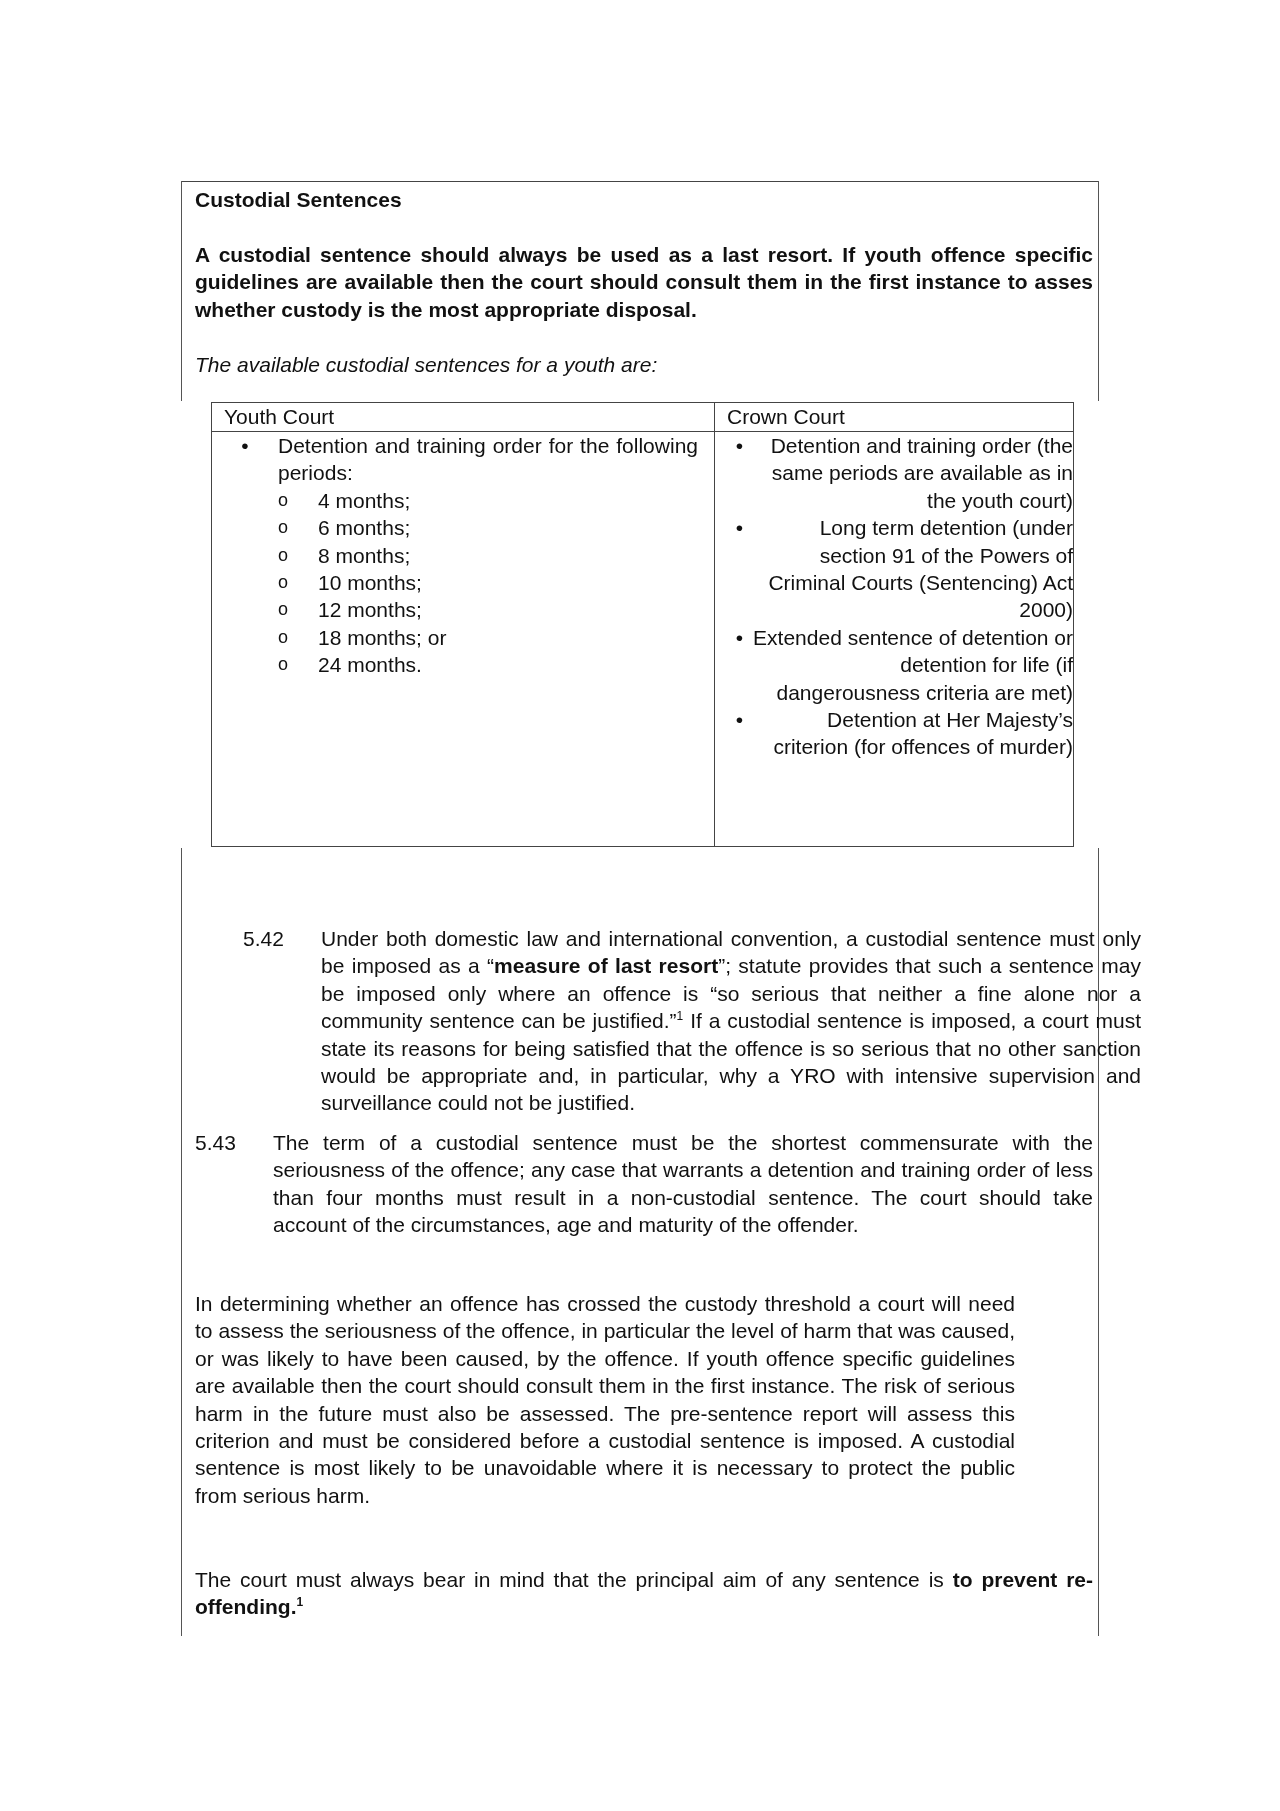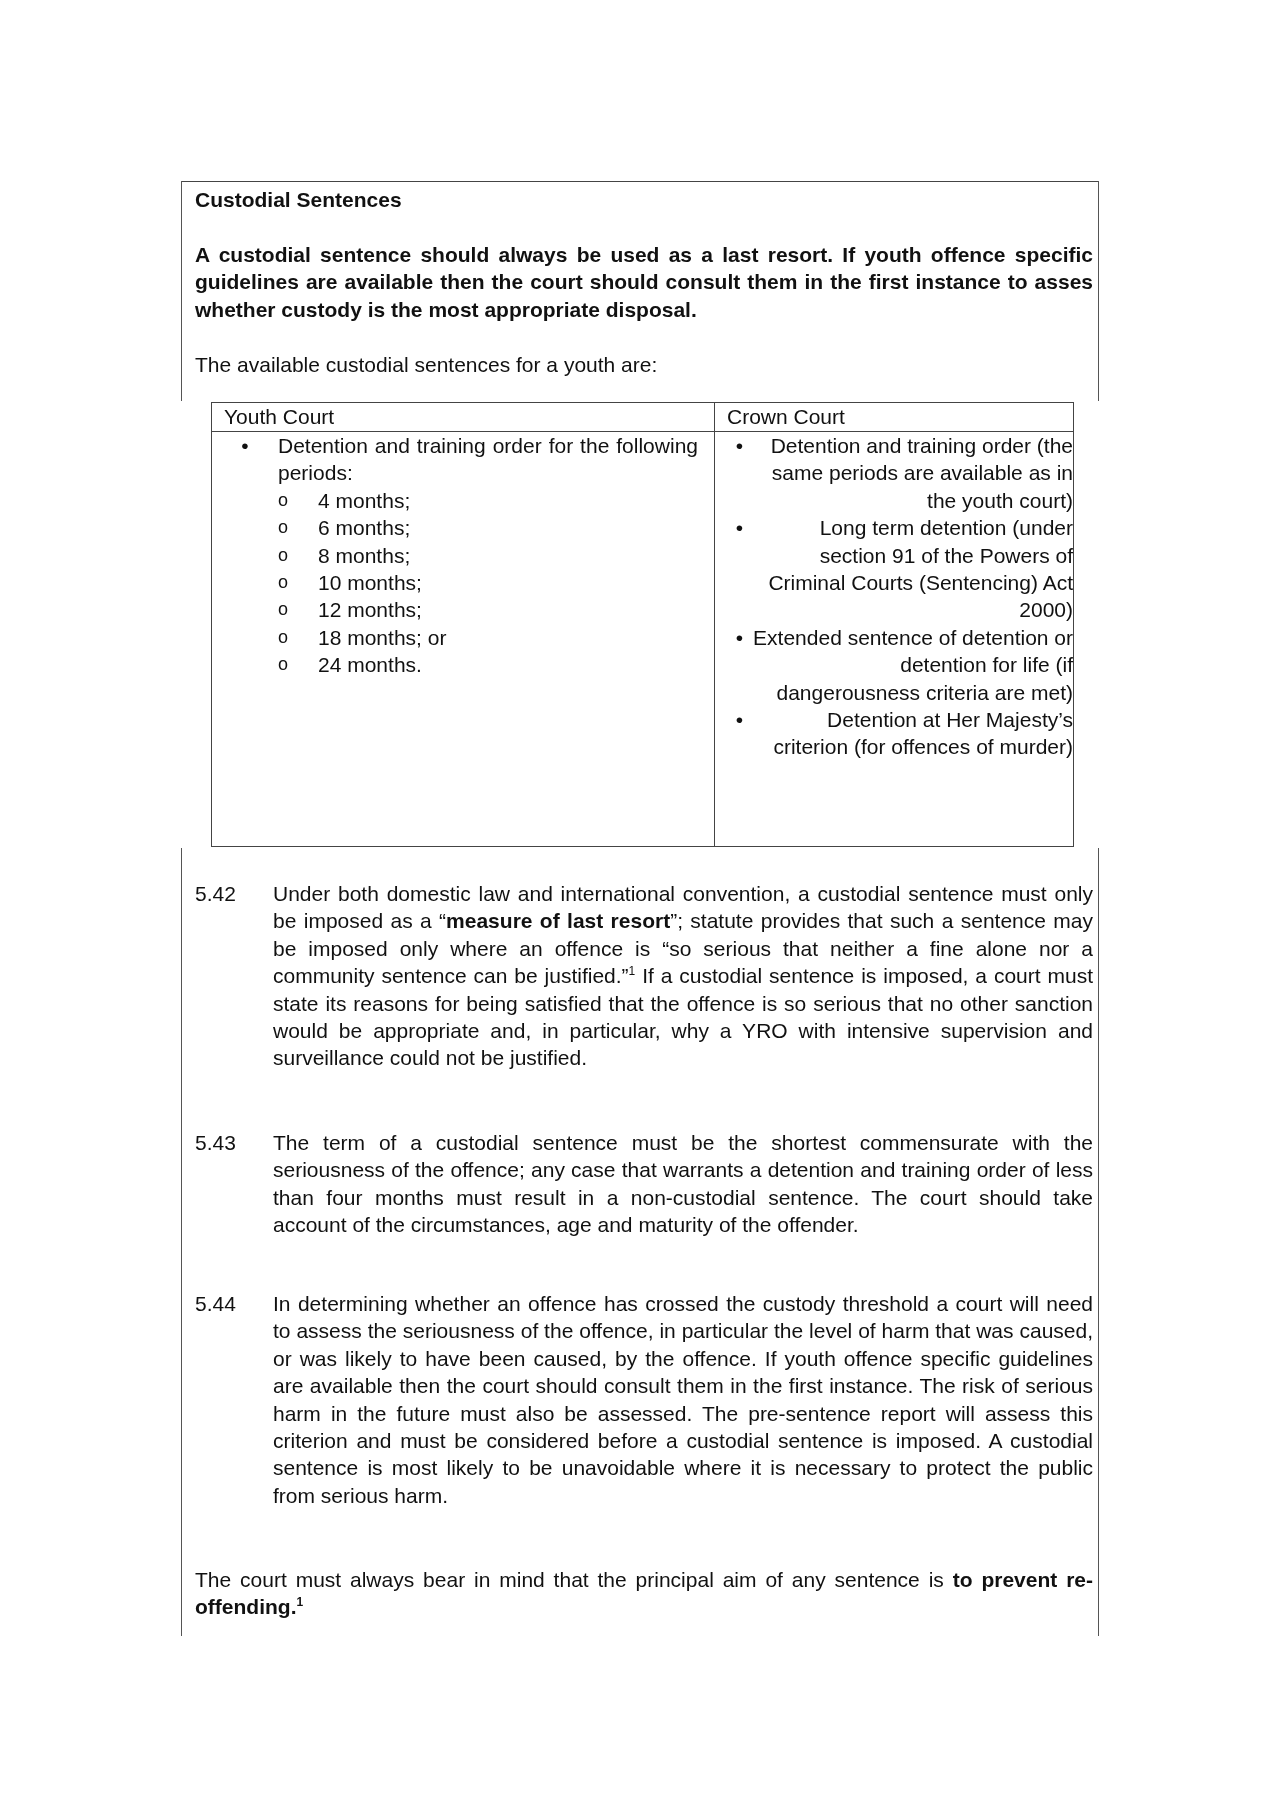--- a/index.html
+++ b/index.html
@@ -2,21 +2,21 @@
 <html><head>
 <meta charset="utf-8">
 <style>
   html, body { margin: 0; padding: 0; background: #ffffff; }
   body { width: 1280px; height: 1811px; position: relative; overflow: hidden;
          font-family: "Liberation Sans", sans-serif; color: #111; font-size: 21px; line-height: 27.4px; }
   .box-top { position: absolute; left: 181px; top: 181px; width: 918px; height: 0; border-top: 1.5px solid #444; }
   .vline { position: absolute; width: 0; border-left: 1.5px solid #555; }
   .h { font-weight: bold; position: absolute; left: 195px; top: 186px; }
   .lead { position: absolute; left: 195px; top: 241px; width: 898px; font-weight: bold; text-align: justify; }
-  .intro { position: absolute; left: 195px; top: 351px; }
+  .intro { position: absolute; left: 195px; top: 351px; font-style: italic; }
   table.t { position: absolute; left: 211px; top: 402px; width: 863px; border-collapse: collapse; }
   table.t td, table.t th { border: 1.5px solid #444; vertical-align: top; padding: 0; font-weight: normal; text-align: left; }
   table.t th { height: 28px; line-height: 27px; padding-left: 12px; }
   th.c1, td.c1 { width: 498px; }
   td.c1 { padding: 0 0 0 0; height: 414px; }
   td.c2 { padding: 0 0 0 0; }
   .yc { position: relative; }
   .yc .lead-b { display: flex; }
   .yc .b { width: 66px; text-align: center; flex: none; }
   .yc .bt { width: 420px; text-align: justify; text-align-last: left; }
@@ -105,28 +105,27 @@
         <div class="item">
               <span class="b">•</span>
               <span class="bt">Detention at Her Majesty’s criterion (for offences of murder)</span>
             </div>
       </div>
     </td>
   </tr>
 </tbody>
   </table>
 
-<div class="para" style="top:880px;">
+<div class="para" style="top:925px;margin-left:48px;">
   <span class="num">5.42</span>
   <span class="txt"><span>Under both domestic law and international convention, a custodial sentence must only be imposed as a “</span><b>measure of last resort</b><span>”; statute provides that such a sentence may be imposed only where an offence is “so serious that neither a fine alone nor a community sentence can be justified.”</span><sup>1</sup><span> If a custodial sentence is imposed, a court must state its reasons for being satisfied that the offence is so serious that no other sanction would be appropriate and, in particular, why a YRO with intensive supervision and surveillance could not be justified.</span></span>
 </div>
 
 <div class="para" style="top:1129px;">
   <span class="num">5.43</span>
   <span class="txt">The term of a custodial sentence must be the shortest commensurate with the seriousness of the offence; any case that warrants a detention and training order of less than four months must result in a non-custodial sentence. The court should take account of the circumstances, age and maturity of the offender.</span>
 </div>
 
 <div class="para" style="top:1290px;">
-  <span class="num">5.44</span>
   <span class="txt">In determining whether an offence has crossed the custody threshold a court will need to assess the seriousness of the offence, in particular the level of harm that was caused, or was likely to have been caused, by the offence. If youth offence specific guidelines are available then the court should consult them in the first instance. The risk of serious harm in the future must also be assessed. The pre-sentence report will assess this criterion and must be considered before a custodial sentence is imposed. A custodial sentence is most likely to be unavoidable where it is necessary to protect the public from serious harm.</span>
 </div>
 
 <div class="closing"><span>The court must always bear in mind that the principal aim of any sentence is </span><b>to prevent re-offending.</b><sup style="font-weight:bold">1</sup></div>
 
 </body></html>

